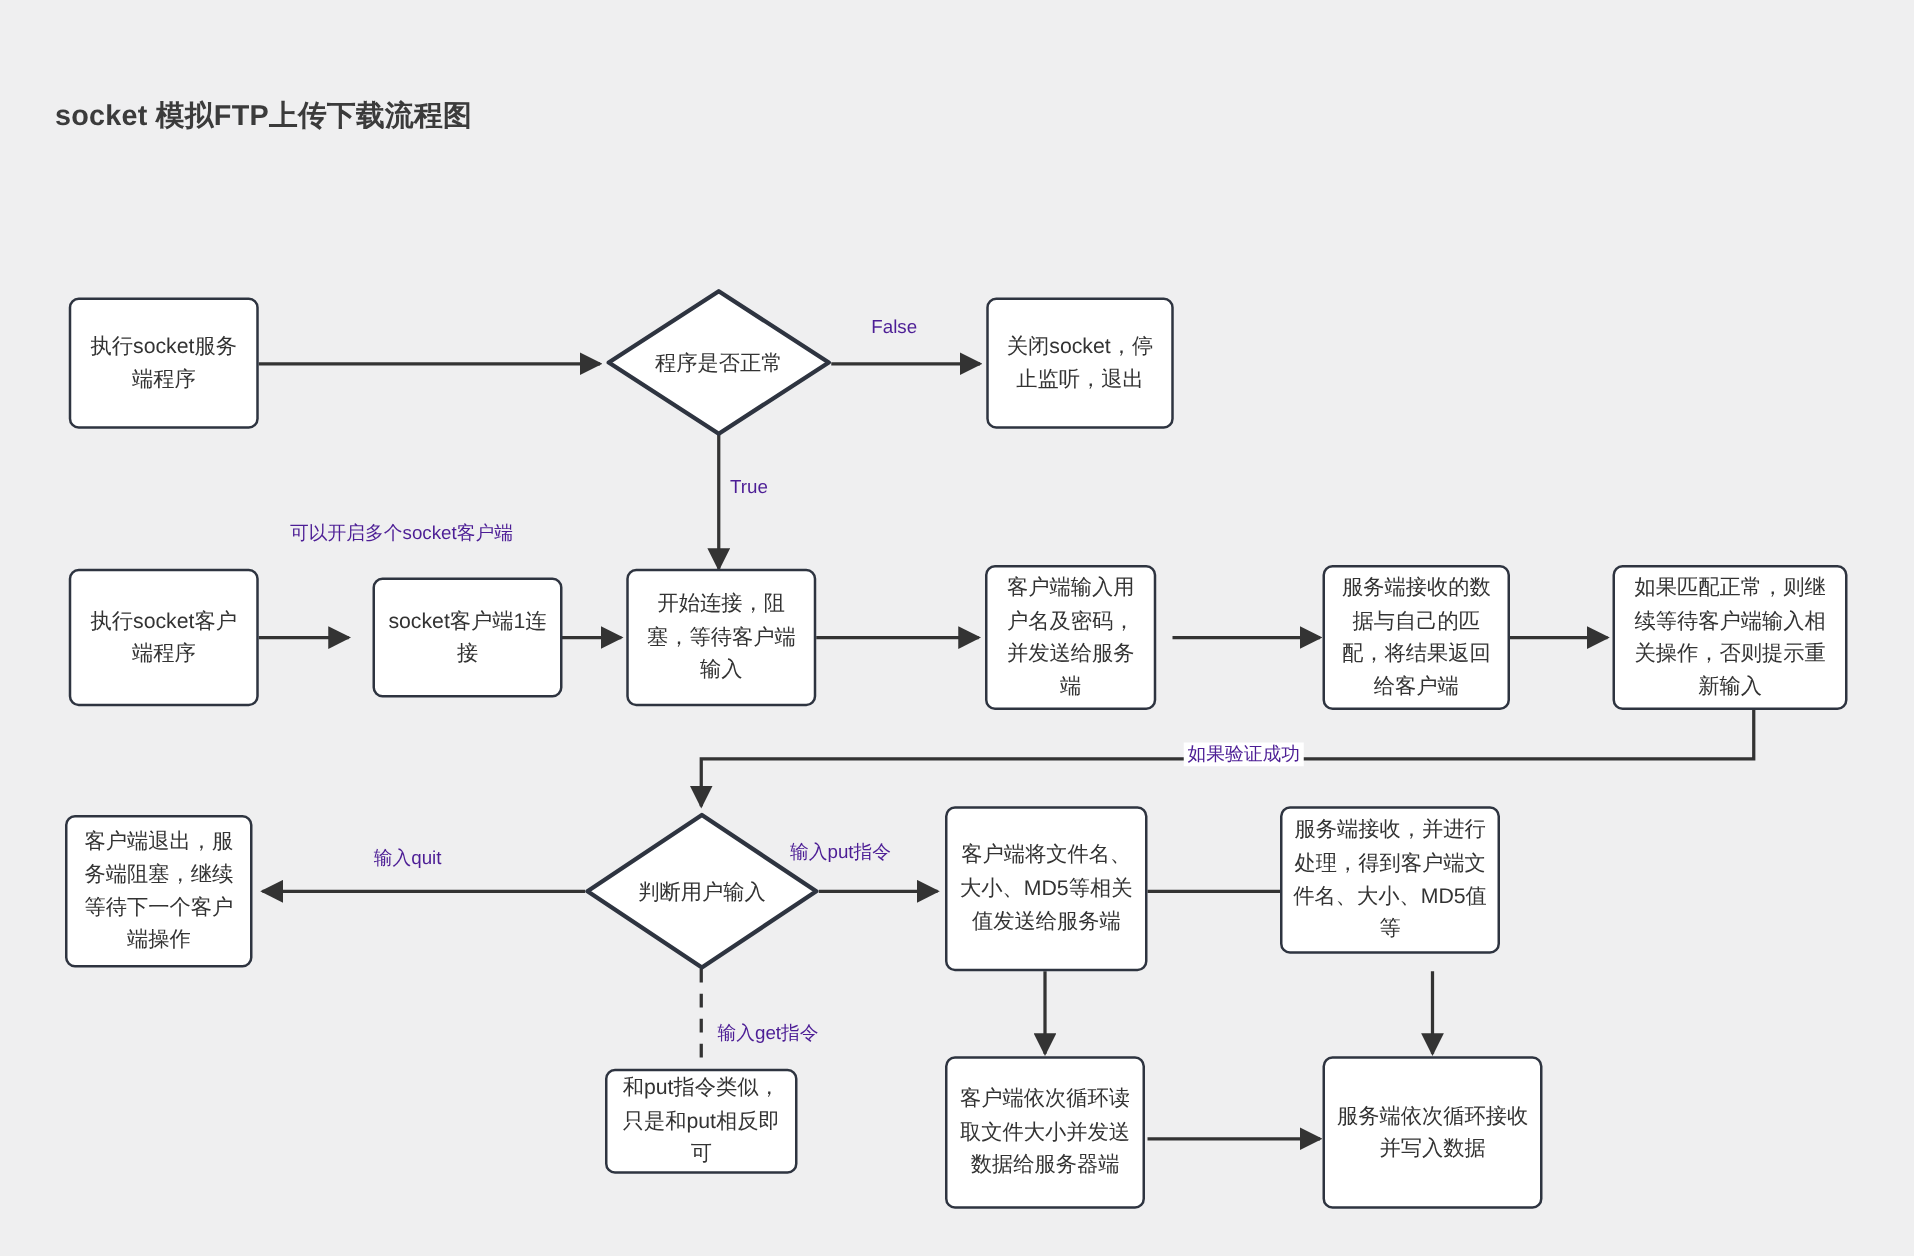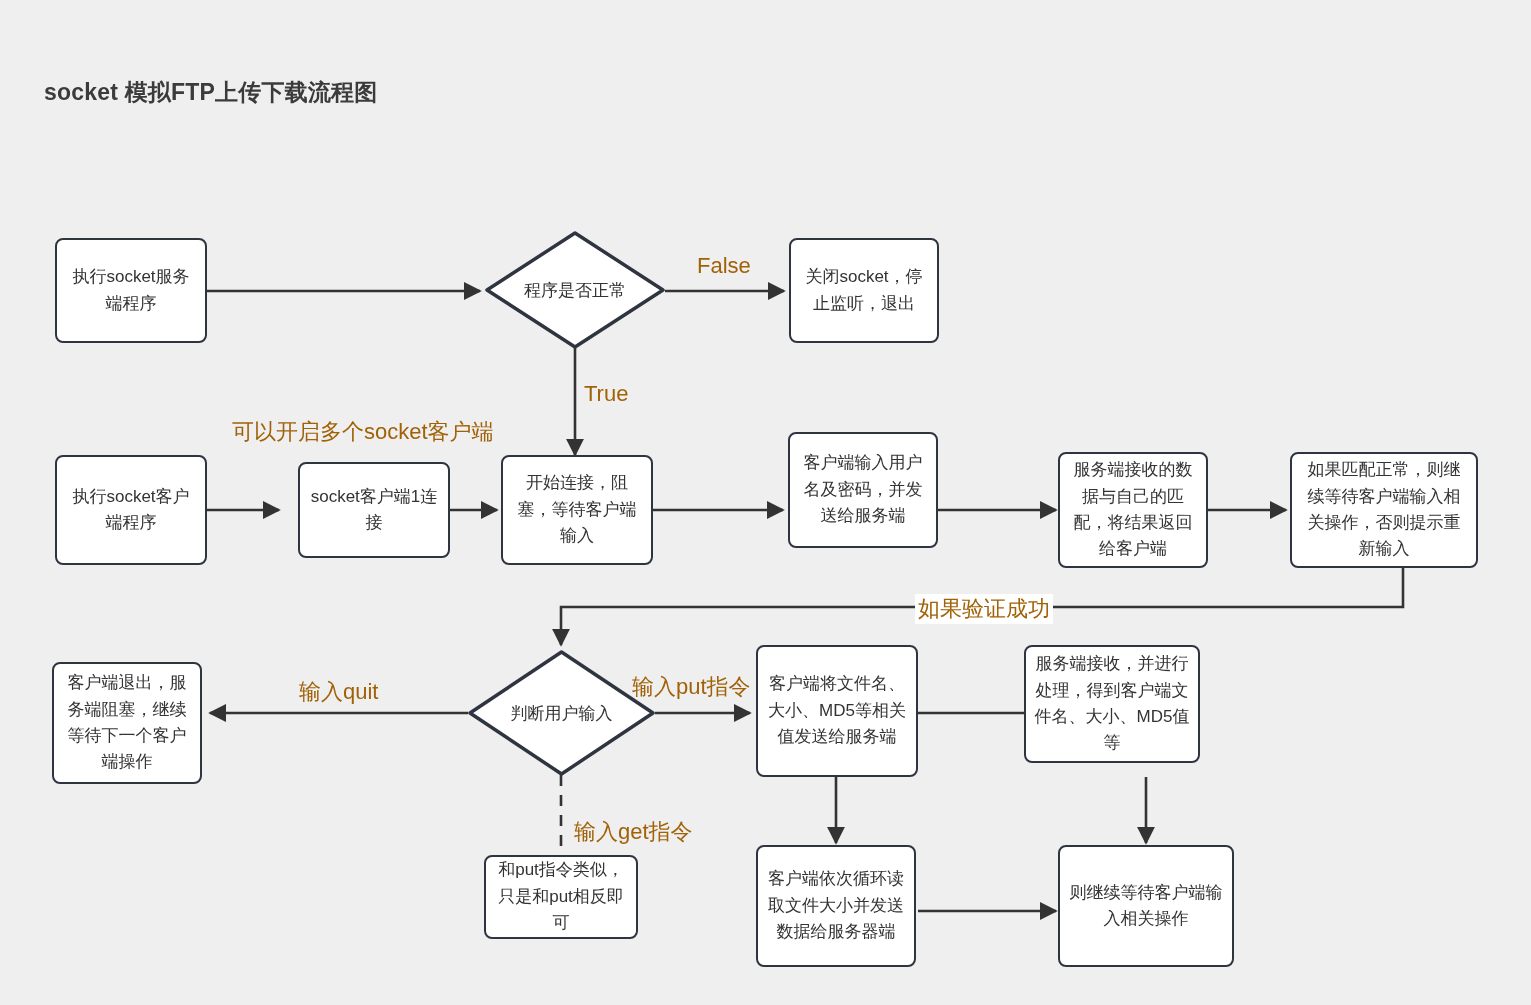--- a/index.html
+++ b/index.html
@@ -79,22 +79,22 @@
   #wires {
     position: absolute;
     left: 0;
     top: 0;
     width: 1531px;
     height: 1005px;
     z-index: 1;
   }
   .edge-label {
     position: absolute;
-    font-size: 22px;
-    color: #a16207;
+    font-size: 15px;
+    color: #4c1d95;
     background: transparent;
     white-space: nowrap;
     z-index: 2;
   }
   .edge-label.onwire {
     background: #ffffff;
     padding: 0 3px;
   }
 </style>
 </head>
@@ -143,21 +143,21 @@
       <path d="M 1146 777 L 1146 843" marker-end="url(#arrow)"></path>
 
       <path d="M 918 911 L 1056 911" marker-end="url(#arrow)"></path>
     </g>
   </svg>
 
   <div class="edge-label" style="left:697px; top:253px;">False</div>
 
   <div class="edge-label" style="left:584px; top:381px;">True</div>
 
-  <div class="edge-label onwire" style="left:915px; top:594px;">如果验证成功</div>
+  <div class="edge-label onwire" style="left:947px; top:594px;">如果验证成功</div>
 
   <div class="edge-label" style="left:299px; top:677px;">输入quit</div>
 
   <div class="edge-label" style="left:632px; top:672px;">输入put指令</div>
 
   <div class="edge-label" style="left:574px; top:817px;">输入get指令</div>
 
   <div class="edge-label" style="left:232px; top:417px;">可以开启多个socket客户端</div>
 
   <div class="node" style="left:55px; top:238px; width:152px; height:105px;">
@@ -182,33 +182,33 @@
   </div>
 
   <div class="node" style="left:298px; top:462px; width:152px; height:96px;">
     <span>socket客户端1连接</span>
   </div>
 
   <div class="node" style="left:501px; top:455px; width:152px; height:110px;">
     <span>开始连接，阻塞，等待客户端输入</span>
   </div>
 
-  <div class="node" style="left:788px; top:432px; width:150px; height:116px;">
+  <div class="node" style="left:788px; top:452px; width:137px; height:116px;">
     <span>客户端输入用户名及密码，并发送给服务端</span>
   </div>
 
   <div class="node" style="left:1058px; top:452px; width:150px; height:116px;">
     <span>服务端接收的数据与自己的匹配，将结果返回给客户端</span>
   </div>
 
   <div class="node" style="left:1290px; top:452px; width:188px; height:116px;">
     <span>如果匹配正常，则继续等待客户端输入相关操作，否则提示重新输入</span>
   </div>
 
-  <div class="node" style="left:52px; top:652px; width:150px; height:122px;margin-top:10px;">
+  <div class="node" style="left:52px; top:652px; width:150px; height:122px;">
     <span>客户端退出，服务端阻塞，继续等待下一个客户端操作</span>
   </div>
 
   <div class="diamond" style="left:468px; top:650px; width:187px; height:126px;">
     <svg width="187" height="126" viewBox="0 0 187 126" xmlns="http://www.w3.org/2000/svg">
       <polygon points="93.5,2 185,63 93.5,124 2,63" fill="#ffffff" stroke="#2e3440" stroke-width="3.5" stroke-linejoin="round"></polygon>
     </svg>
     <div class="dlabel">
         <span>判断用户输入</span>
       </div>
@@ -224,16 +224,16 @@
 
   <div class="node" style="left:484px; top:855px; width:154px; height:84px;">
     <span>和put指令类似，只是和put相反即可</span>
   </div>
 
   <div class="node" style="left:756px; top:845px; width:160px; height:122px;">
     <span>客户端依次循环读取文件大小并发送数据给服务器端</span>
   </div>
 
   <div class="node" style="left:1058px; top:845px; width:176px; height:122px;">
-    <span>则继续等待客户端输入相关操作</span>
+    <span>服务端依次循环接收并写入数据</span>
   </div>
 
 </div>
 
 </body></html>

